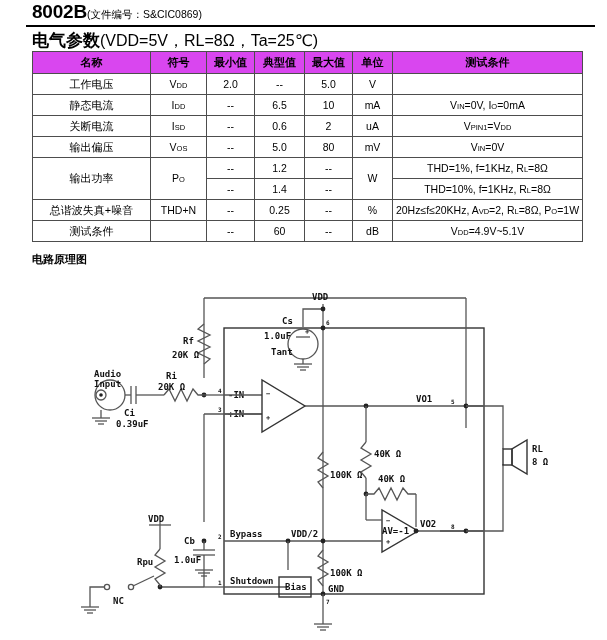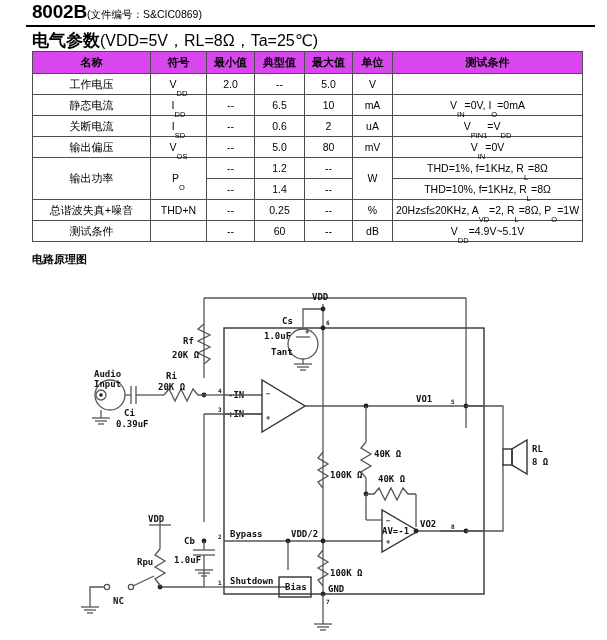--- a/index.html
+++ b/index.html
@@ -26,21 +26,21 @@
              padding:0;height:20px;line-height:1.15;font-weight:normal;}
   table.spec thead th{background:#d946ef;font-weight:bold;font-size:11px;height:21px;}
   .c-name{width:118px;}
   .c-sym{width:56px;}
   .c-min{width:48px;}
   .c-typ{width:50px;}
   .c-max{width:48px;}
   .c-unit{width:40px;}
   .c-cond{width:auto;}
   .cn{font-size:11px;}
-  sub{font-size:7.5px;vertical-align:baseline;position:relative;top:8px;}
+  sub{font-size:7.5px;vertical-align:baseline;position:relative;top:0;}
 
   
   .circ-title{position:absolute;left:32px;top:252px;font-size:11px;font-weight:bold;}
 
   
   .sch{position:absolute;left:0;top:282px;width:607px;height:358px;}
   .sch svg{display:block;}
 </style>
 </head>
 <body>

